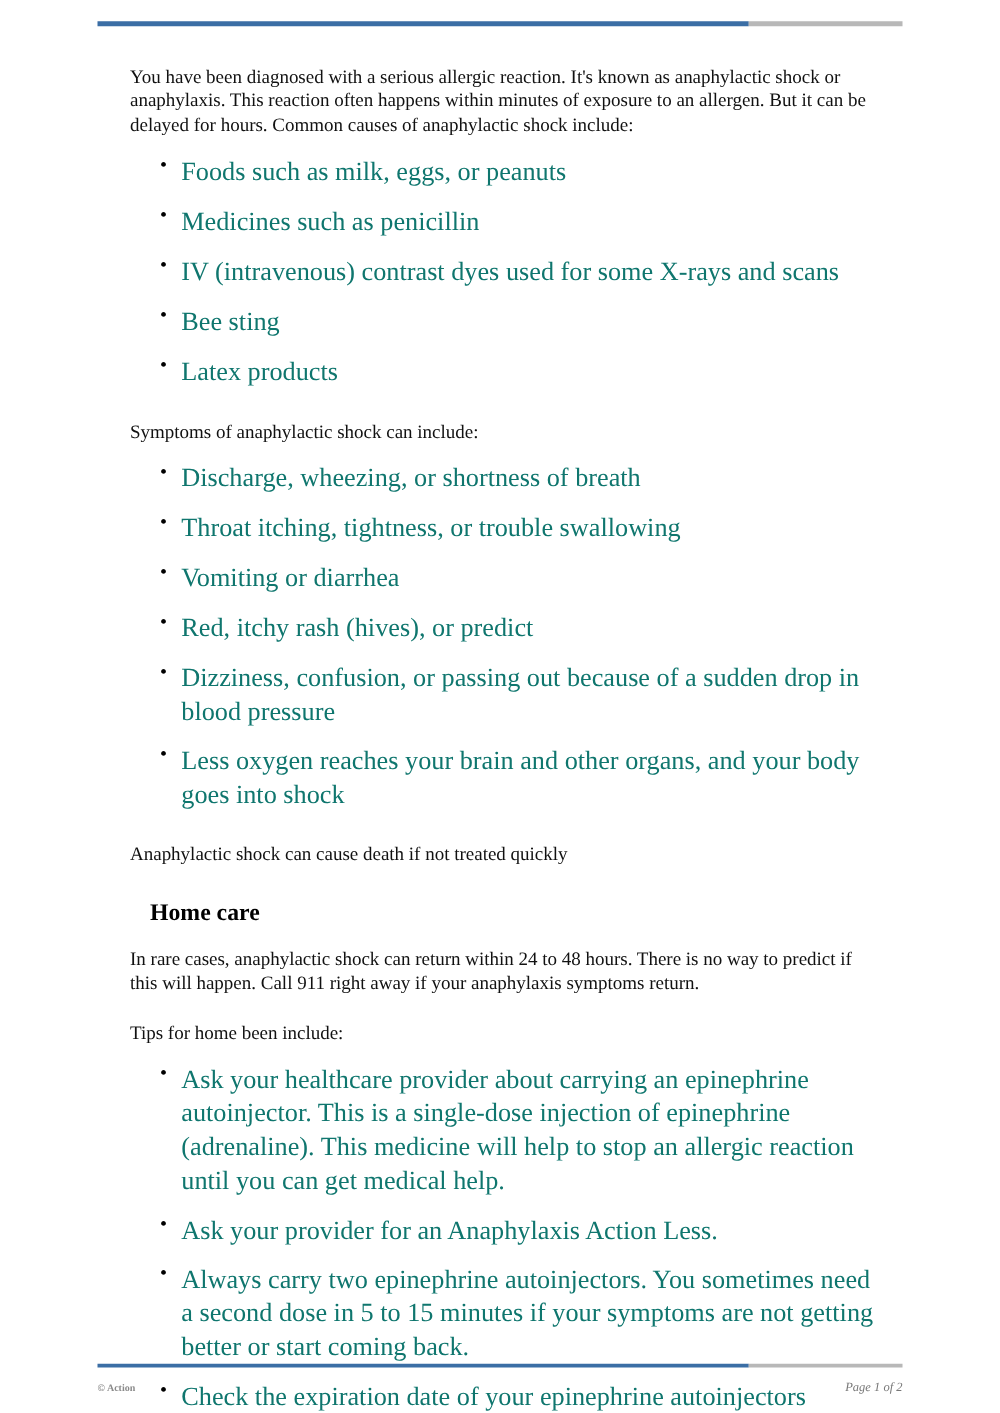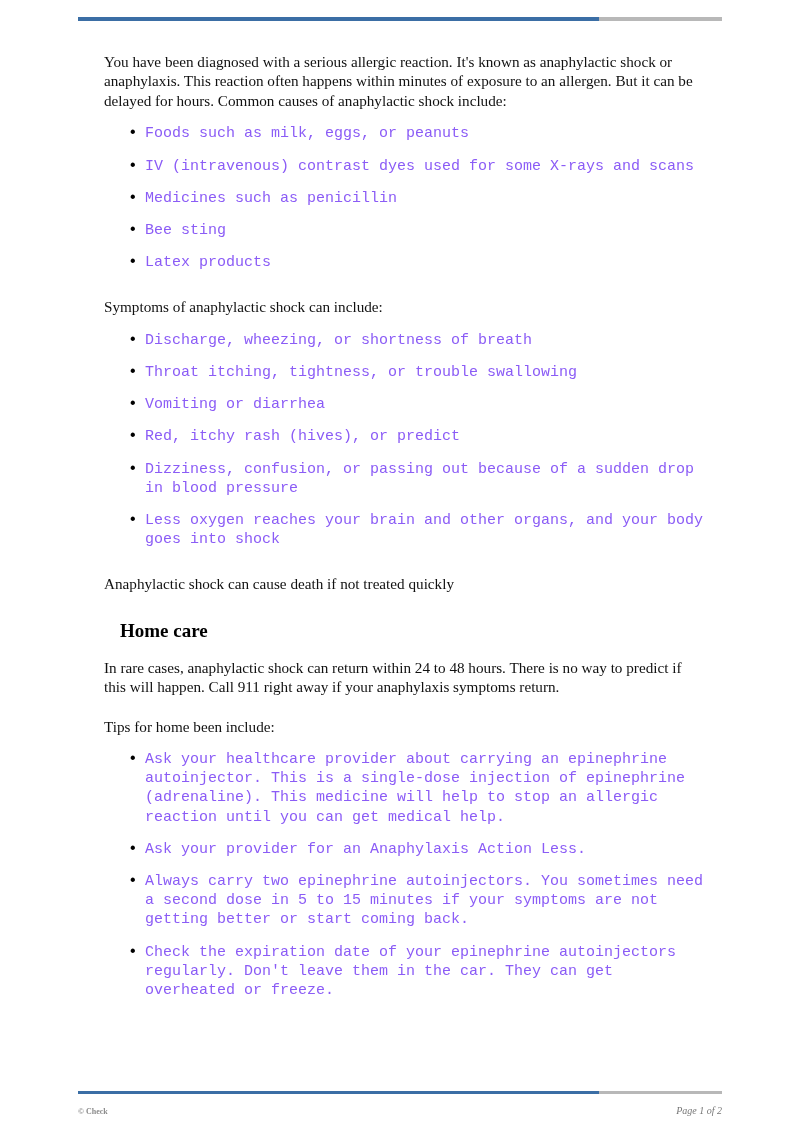--- a/index.html
+++ b/index.html
@@ -123,25 +123,24 @@
   }
 
   ul.bullets {
     list-style: none;
     margin: 0 0 14px 0;
     padding: 0;
   }
   ul.bullets > li {
     position: relative;
     padding-left: 41px;
-    font-size: 15px;
+    font-size: 21px;
     line-height: 1.28;
     margin-bottom: 13px;
-    color: #8b5cf6;
-    font-family: Liberation Mono, monospace;
+    color: #0f766e;
   }
   ul.bullets > li:last-child {
     margin-bottom: 0;
   }
   ul.bullets > li::before {
     content: "\2022";
     position: absolute;
     left: 24px;
     top: -1px;
     font-size: 16px;
@@ -162,22 +161,22 @@
     <div class="seg-grey"></div>
   </div>
 
   <div class="content">
 
 
     <p class="para">You have been diagnosed with a serious allergic reaction. It's known as anaphylactic shock or anaphylaxis. This reaction often happens within minutes of exposure to an allergen. But it can be delayed for hours. Common causes of anaphylactic shock include:</p>
 
     <ul class="bullets">
       <li>Foods such as milk, eggs, or peanuts</li>
+      <li>Medicines such as penicillin</li>
       <li>IV (intravenous) contrast dyes used for some X-rays and scans</li>
-      <li>Medicines such as penicillin</li>
       <li>Bee sting</li>
       <li>Latex products</li>
     </ul>
 
     <div class="block-gap"></div>
 
     <p class="para">Symptoms of anaphylactic shock can include:</p>
 
     <ul class="bullets">
       <li>Discharge, wheezing, or shortness of breath</li>
@@ -208,17 +207,17 @@
     </ul>
 
   </div>
 
   <div class="bottom-rule">
     <div class="seg-blue"></div>
     <div class="seg-grey"></div>
   </div>
 
   <div class="footer">
-    <span class="copyright">© Check</span>
+    <span class="copyright">© Action</span>
     <span class="pageno">Page 1 of 2</span>
   </div>
 
 </div>
 
 </body></html>

